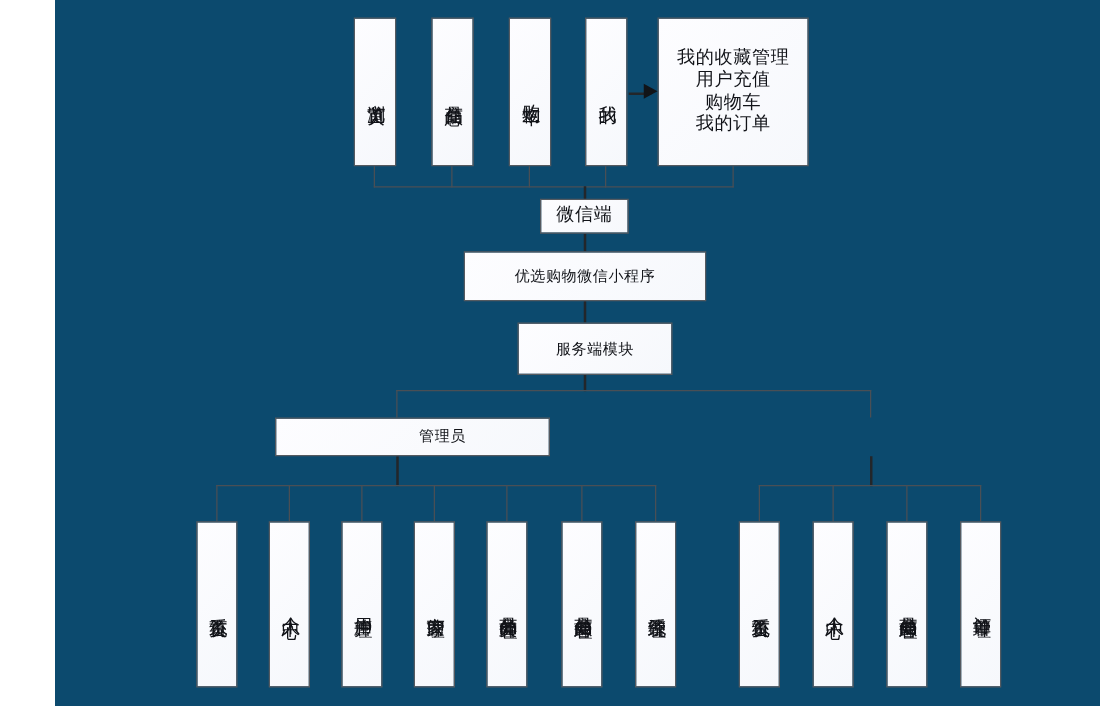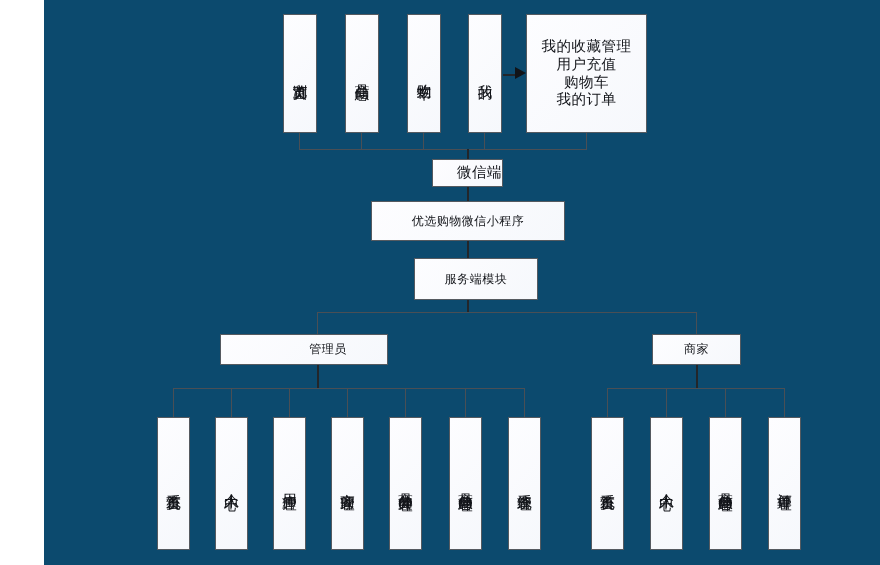--- a/index.html
+++ b/index.html
@@ -106,21 +106,21 @@
   <div class="line v" style="left:255px;top:133px;height:17px;"></div>
   <div class="line v" style="left:317px;top:133px;height:17px;"></div>
   <div class="line v" style="left:379px;top:133px;height:17px;"></div>
   <div class="line v" style="left:440px;top:133px;height:17px;"></div>
   <div class="line v" style="left:542px;top:133px;height:17px;"></div>
 
   <div class="line h" style="left:255px;top:149px;width:288px;"></div>
 
   <div class="line v thick" style="left:423px;top:149px;height:11px;"></div>
 
-  <div class="box" style="left:388px;top:159px;width:71px;height:28px;justify-content:flex-end;">
+  <div class="box" style="left:388px;top:159px;width:71px;height:28px;">
     <span class="htext">微信端</span>
   </div>
 
   <div class="line v thick" style="left:423px;top:187px;height:14px;"></div>
 
   <div class="box" style="left:327px;top:201px;width:194px;height:40px;">
     <span class="htext big">优选购物微信小程序</span>
   </div>
 
   <div class="line v thick" style="left:423px;top:241px;height:17px;"></div>
@@ -128,27 +128,24 @@
   <div class="box" style="left:370px;top:258px;width:124px;height:42px;">
     <span class="htext big">服务端模块</span>
   </div>
 
   <div class="line v thick" style="left:423px;top:300px;height:13px;"></div>
 
   <div class="line h" style="left:273px;top:312px;width:380px;"></div>
   <div class="line v" style="left:273px;top:312px;height:22px;"></div>
   <div class="line v" style="left:652px;top:312px;height:22px;"></div>
 
-  <div class="box" style="left:176px;top:334px;width:168px;height:31px;padding-left:48px;">
+  <div class="box" style="left:176px;top:334px;width:220px;height:31px;padding-left:48px;">
     <span class="htext big">管理员</span>
   </div>
 
-  <div class="box" style="left:608px;top:334px;width:89px;height:31px;">
-    <span class="htext big">商家</span>
-  </div>
 
   <div class="line v thick" style="left:273px;top:365px;height:24px;"></div>
   <div class="line h" style="left:129px;top:388px;width:352px;"></div>
 
   <div class="line v" style="left:129px;top:388px;height:29px;"></div>
   <div class="line v" style="left:187px;top:388px;height:29px;"></div>
   <div class="line v" style="left:245px;top:388px;height:29px;"></div>
   <div class="line v" style="left:303px;top:388px;height:29px;"></div>
   <div class="line v" style="left:361px;top:388px;height:29px;"></div>
   <div class="line v" style="left:421px;top:388px;height:29px;"></div>

